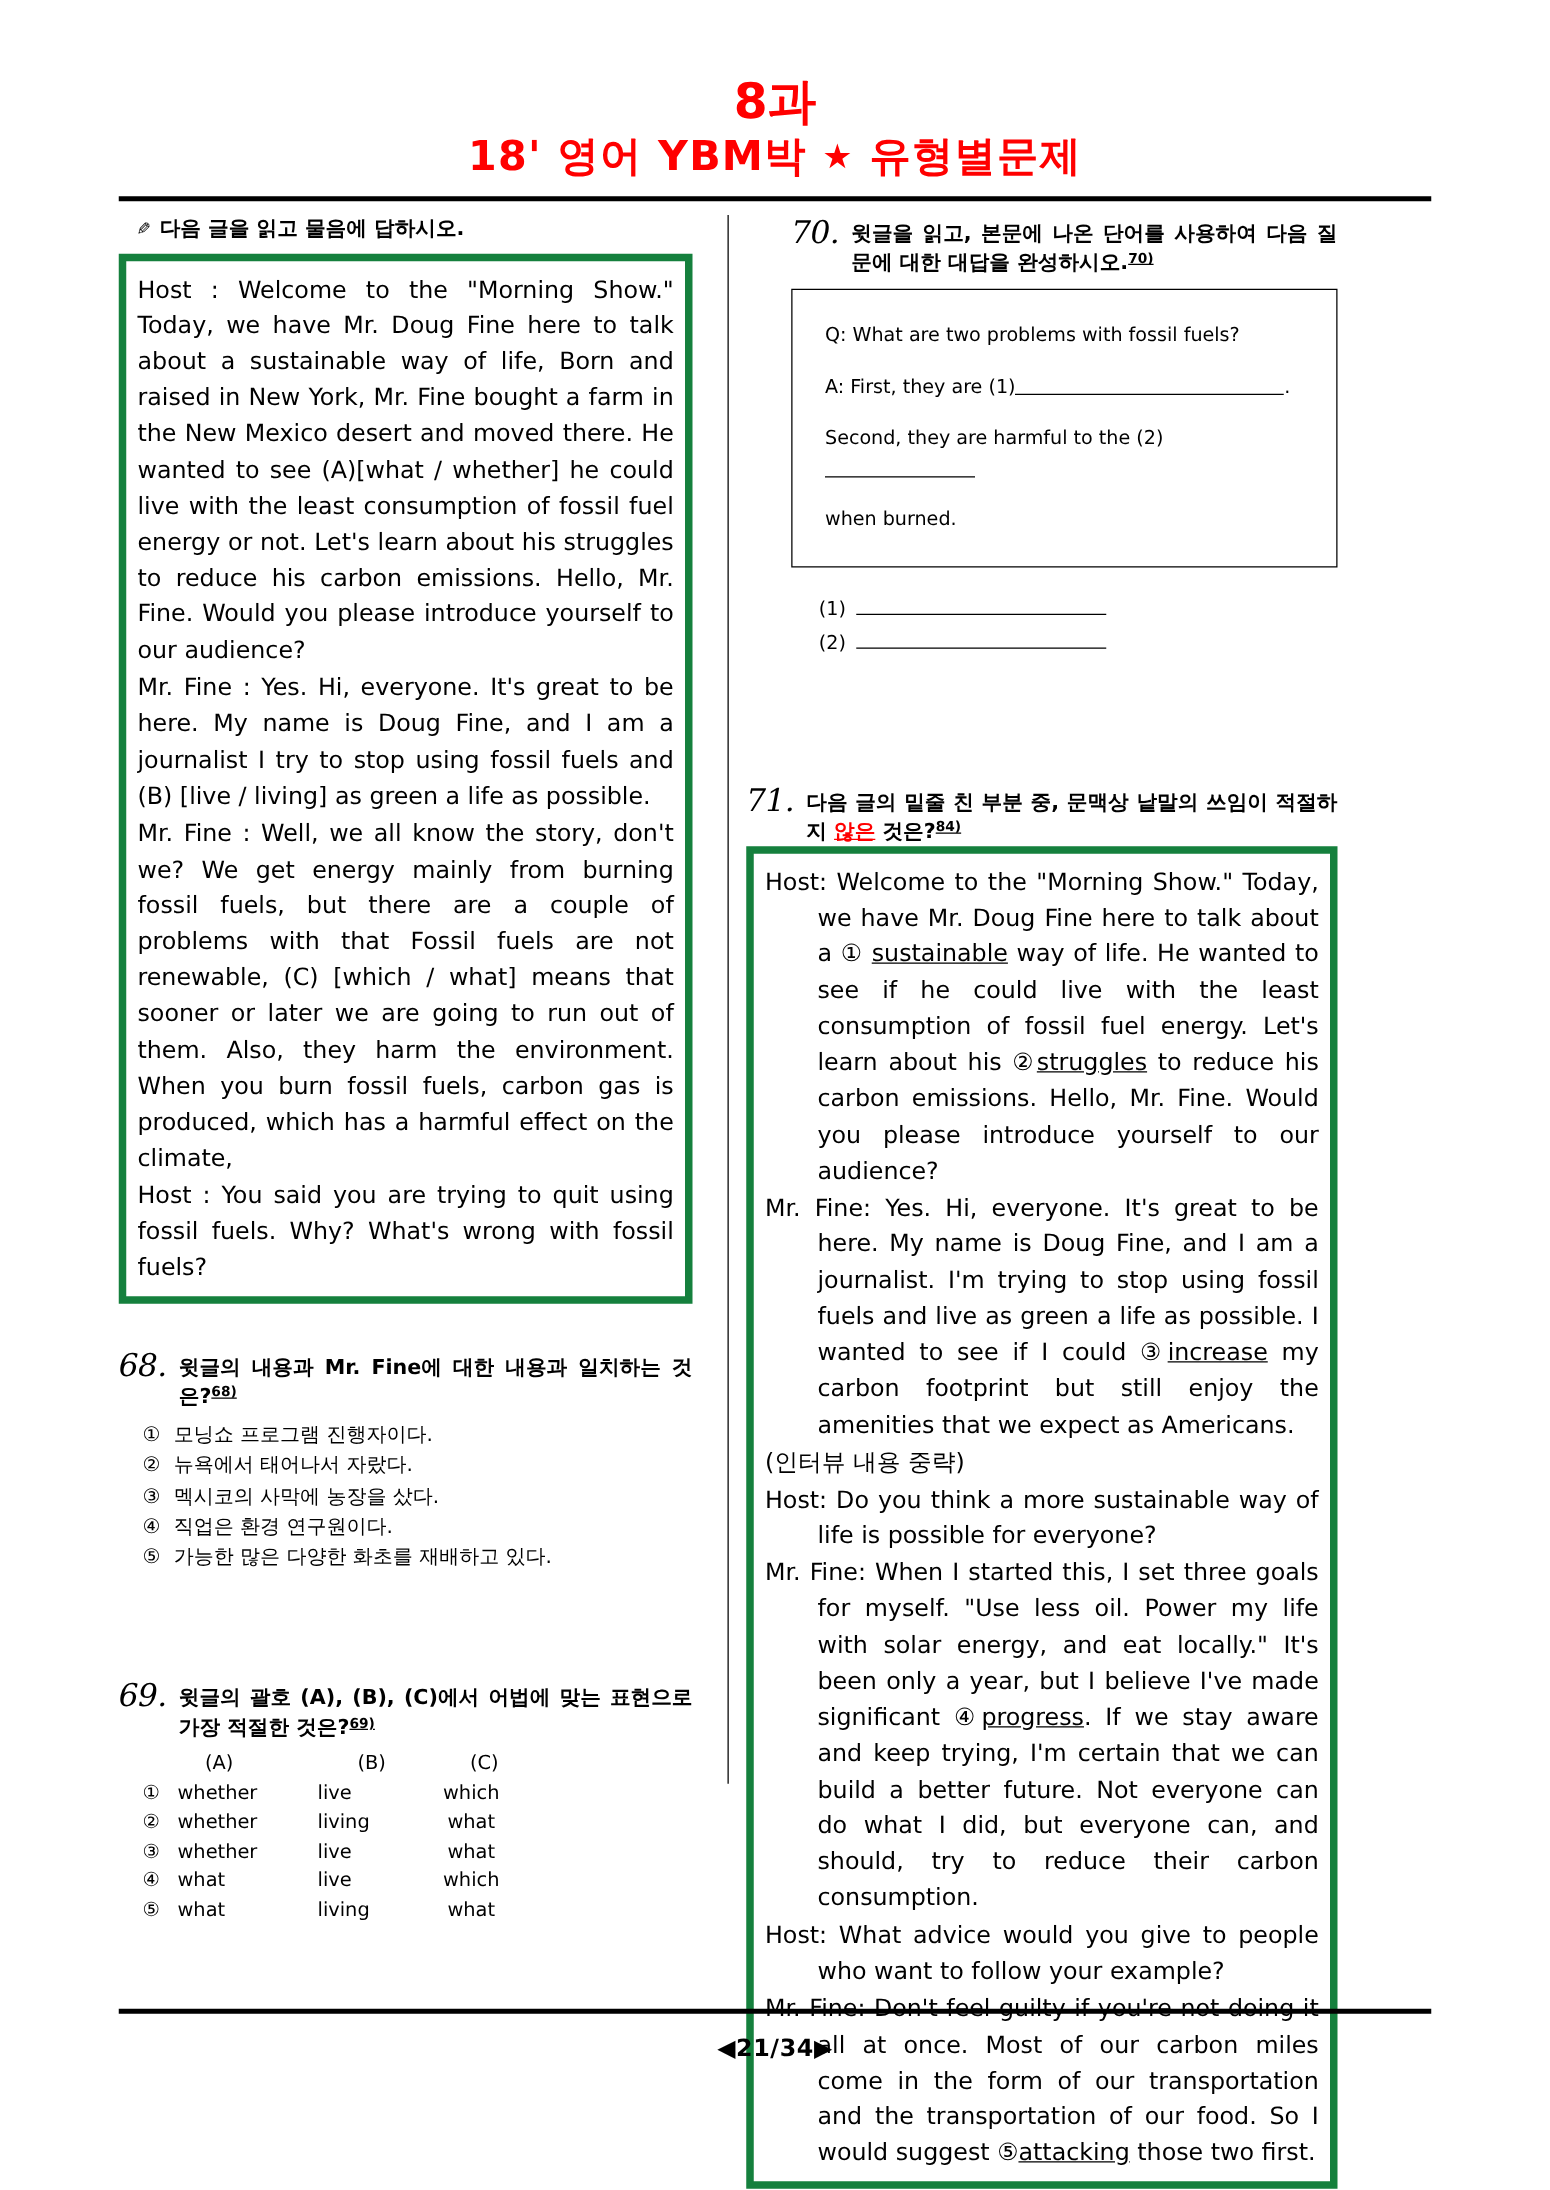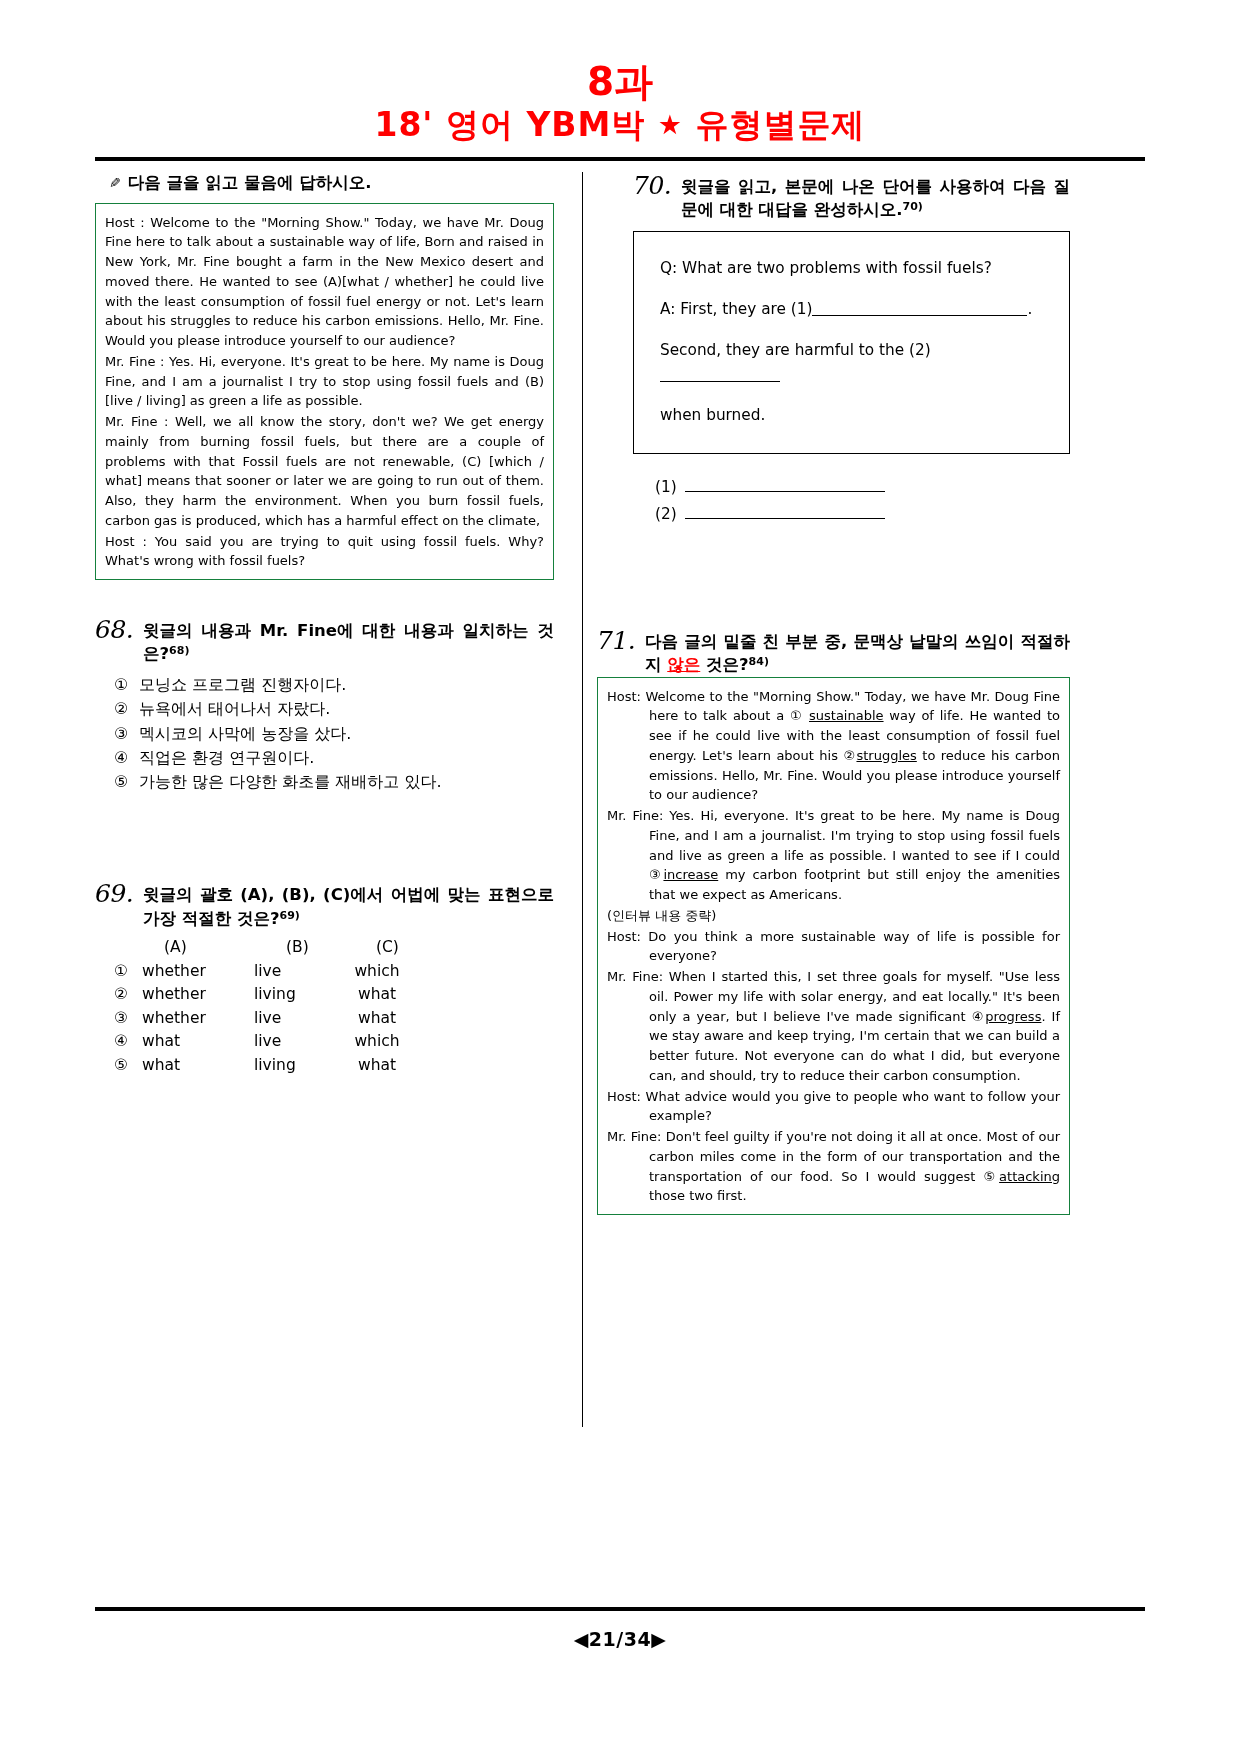--- a/index.html
+++ b/index.html
@@ -88,23 +88,23 @@
   }
   .directions .pen-icon {
     font-size: 14px;
     margin-right: 7px;
     transform: scaleX(-1);
     display: inline-block;
   }
 
   
   .passage-box {
-    border: 1px solid #15803d;
+    border: 6px solid #15803d;
     padding: 9px 9px 8px 9px;
-    font-size: 13px;
+    font-size: 19px;
     line-height: 1.52;
     text-align: justify;
     text-justify: inter-word;
   }
   .passage-box p {
     margin: 0 0 1px 0;
   }
   .passage-box p:last-child { margin-bottom: 0; }
 
   .passage-box.hanging p {
@@ -140,20 +140,21 @@
     line-height: 1.42;
     flex: 1 1 auto;
     text-align: justify;
     text-justify: inter-word;
     padding-top: 3px;
   }
   .q-text .sup {
     font-size: 11px;
     vertical-align: 5px;
     font-weight: bold;
+    text-decoration: underline;
   }
   .q-text .neg {
     color: #ff0000;
     text-decoration: underline;
   }
 
   
   .choices {
     margin-top: 7px;
     padding-left: 19px;

